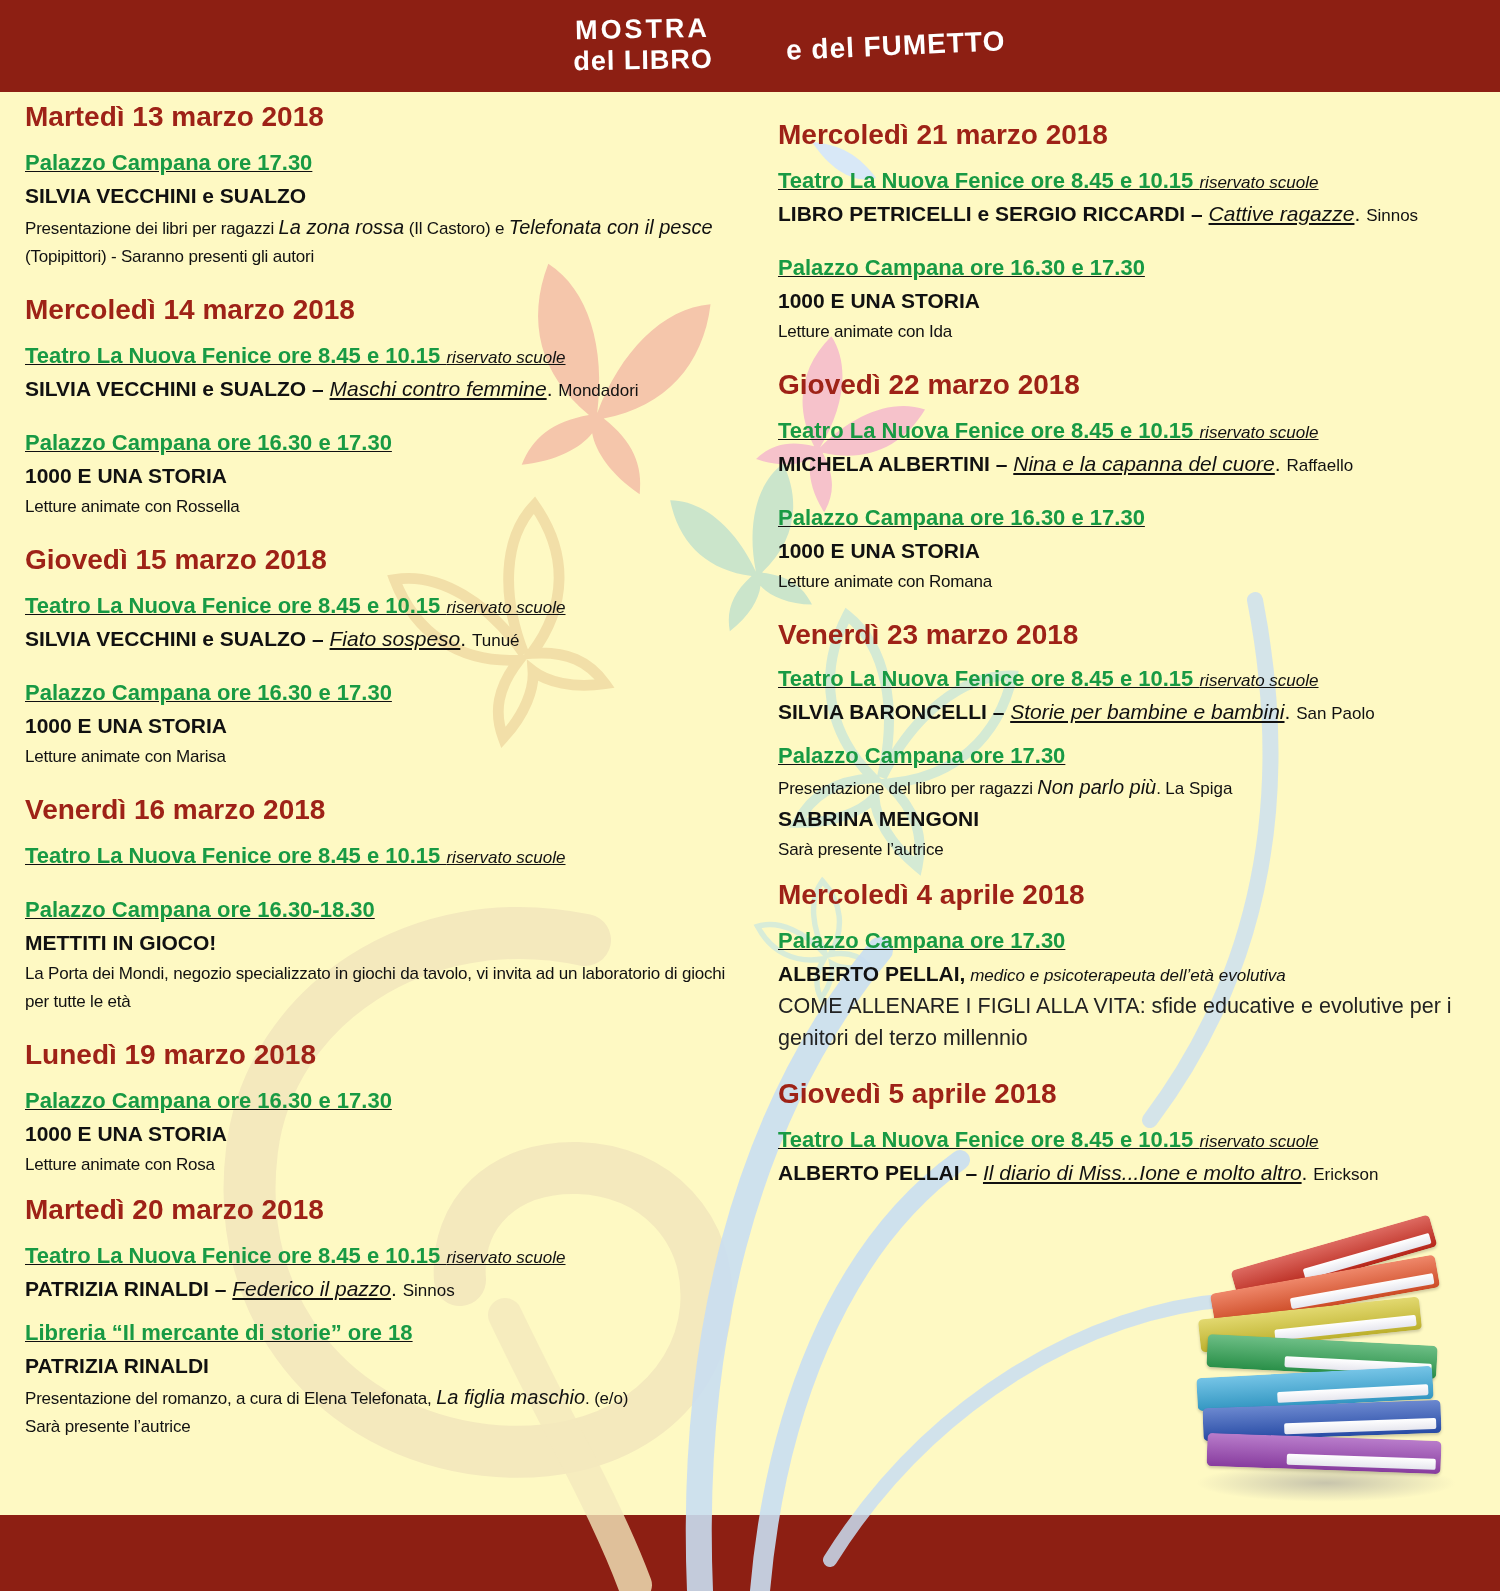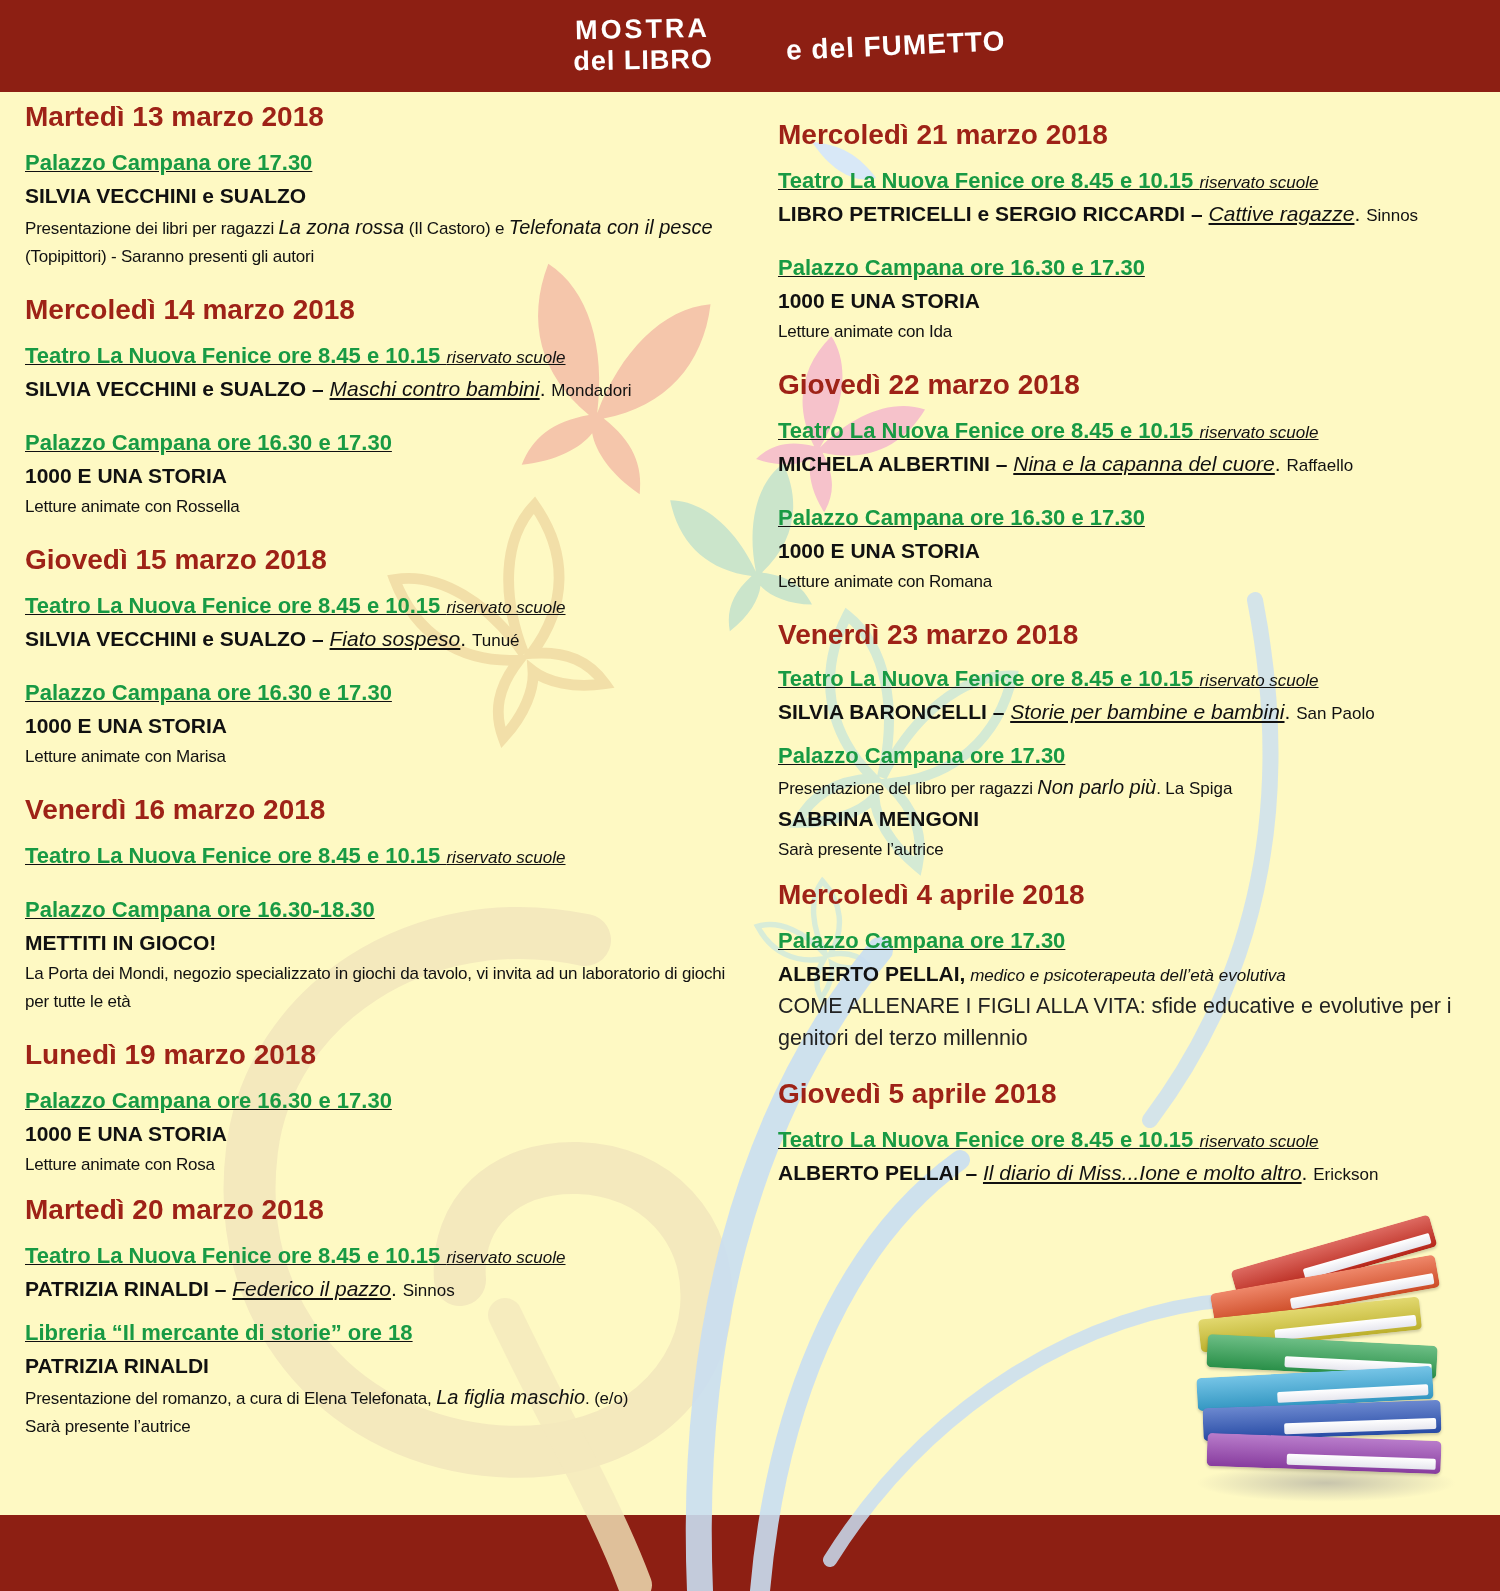--- a/index.html
+++ b/index.html
@@ -94,21 +94,21 @@
             <p class="line line-v"><span class="seg-v">Palazzo Campana ore 17.30</span></p>
             <p class="line line-n"><span class="seg-b">SILVIA VECCHINI e SUALZO</span></p>
             <p class="line line-d"><span class="seg-d">Presentazione dei libri per ragazzi </span><span class="seg-ti">La zona rossa</span><span class="seg-d"> (Il Castoro) e </span><span class="seg-ti">Telefonata con il pesce</span></p>
             <p class="line line-d"><span class="seg-d">(Topipittori) - Saranno presenti gli autori</span></p>
           </div>
         </section>
         <section class="section">
           <h2 class="date-heading">Mercoledì 14 marzo 2018</h2>
           <div class="event">
             <p class="line line-v"><span class="seg-v">Teatro La Nuova Fenice ore 8.45 e 10.15 </span><span class="seg-ni">riservato scuole</span></p>
-            <p class="line line-n"><span class="seg-b">SILVIA VECCHINI e SUALZO – </span><span class="seg-i">Maschi contro bambini</span><span class="seg-r">. </span><span class="seg-n">Mondadori</span></p>
+            <p class="line line-n"><span class="seg-b">SILVIA VECCHINI e SUALZO – </span><span class="seg-i">Maschi contro femmine</span><span class="seg-r">. </span><span class="seg-n">Mondadori</span></p>
           </div>
           <div class="event">
             <p class="line line-v"><span class="seg-v">Palazzo Campana ore 16.30 e 17.30</span></p>
             <p class="line line-n"><span class="seg-b">1000 E UNA STORIA</span></p>
             <p class="line line-d"><span class="seg-d">Letture animate con Rossella</span></p>
           </div>
         </section>
         <section class="section">
           <h2 class="date-heading">Giovedì 15 marzo 2018</h2>
           <div class="event">

